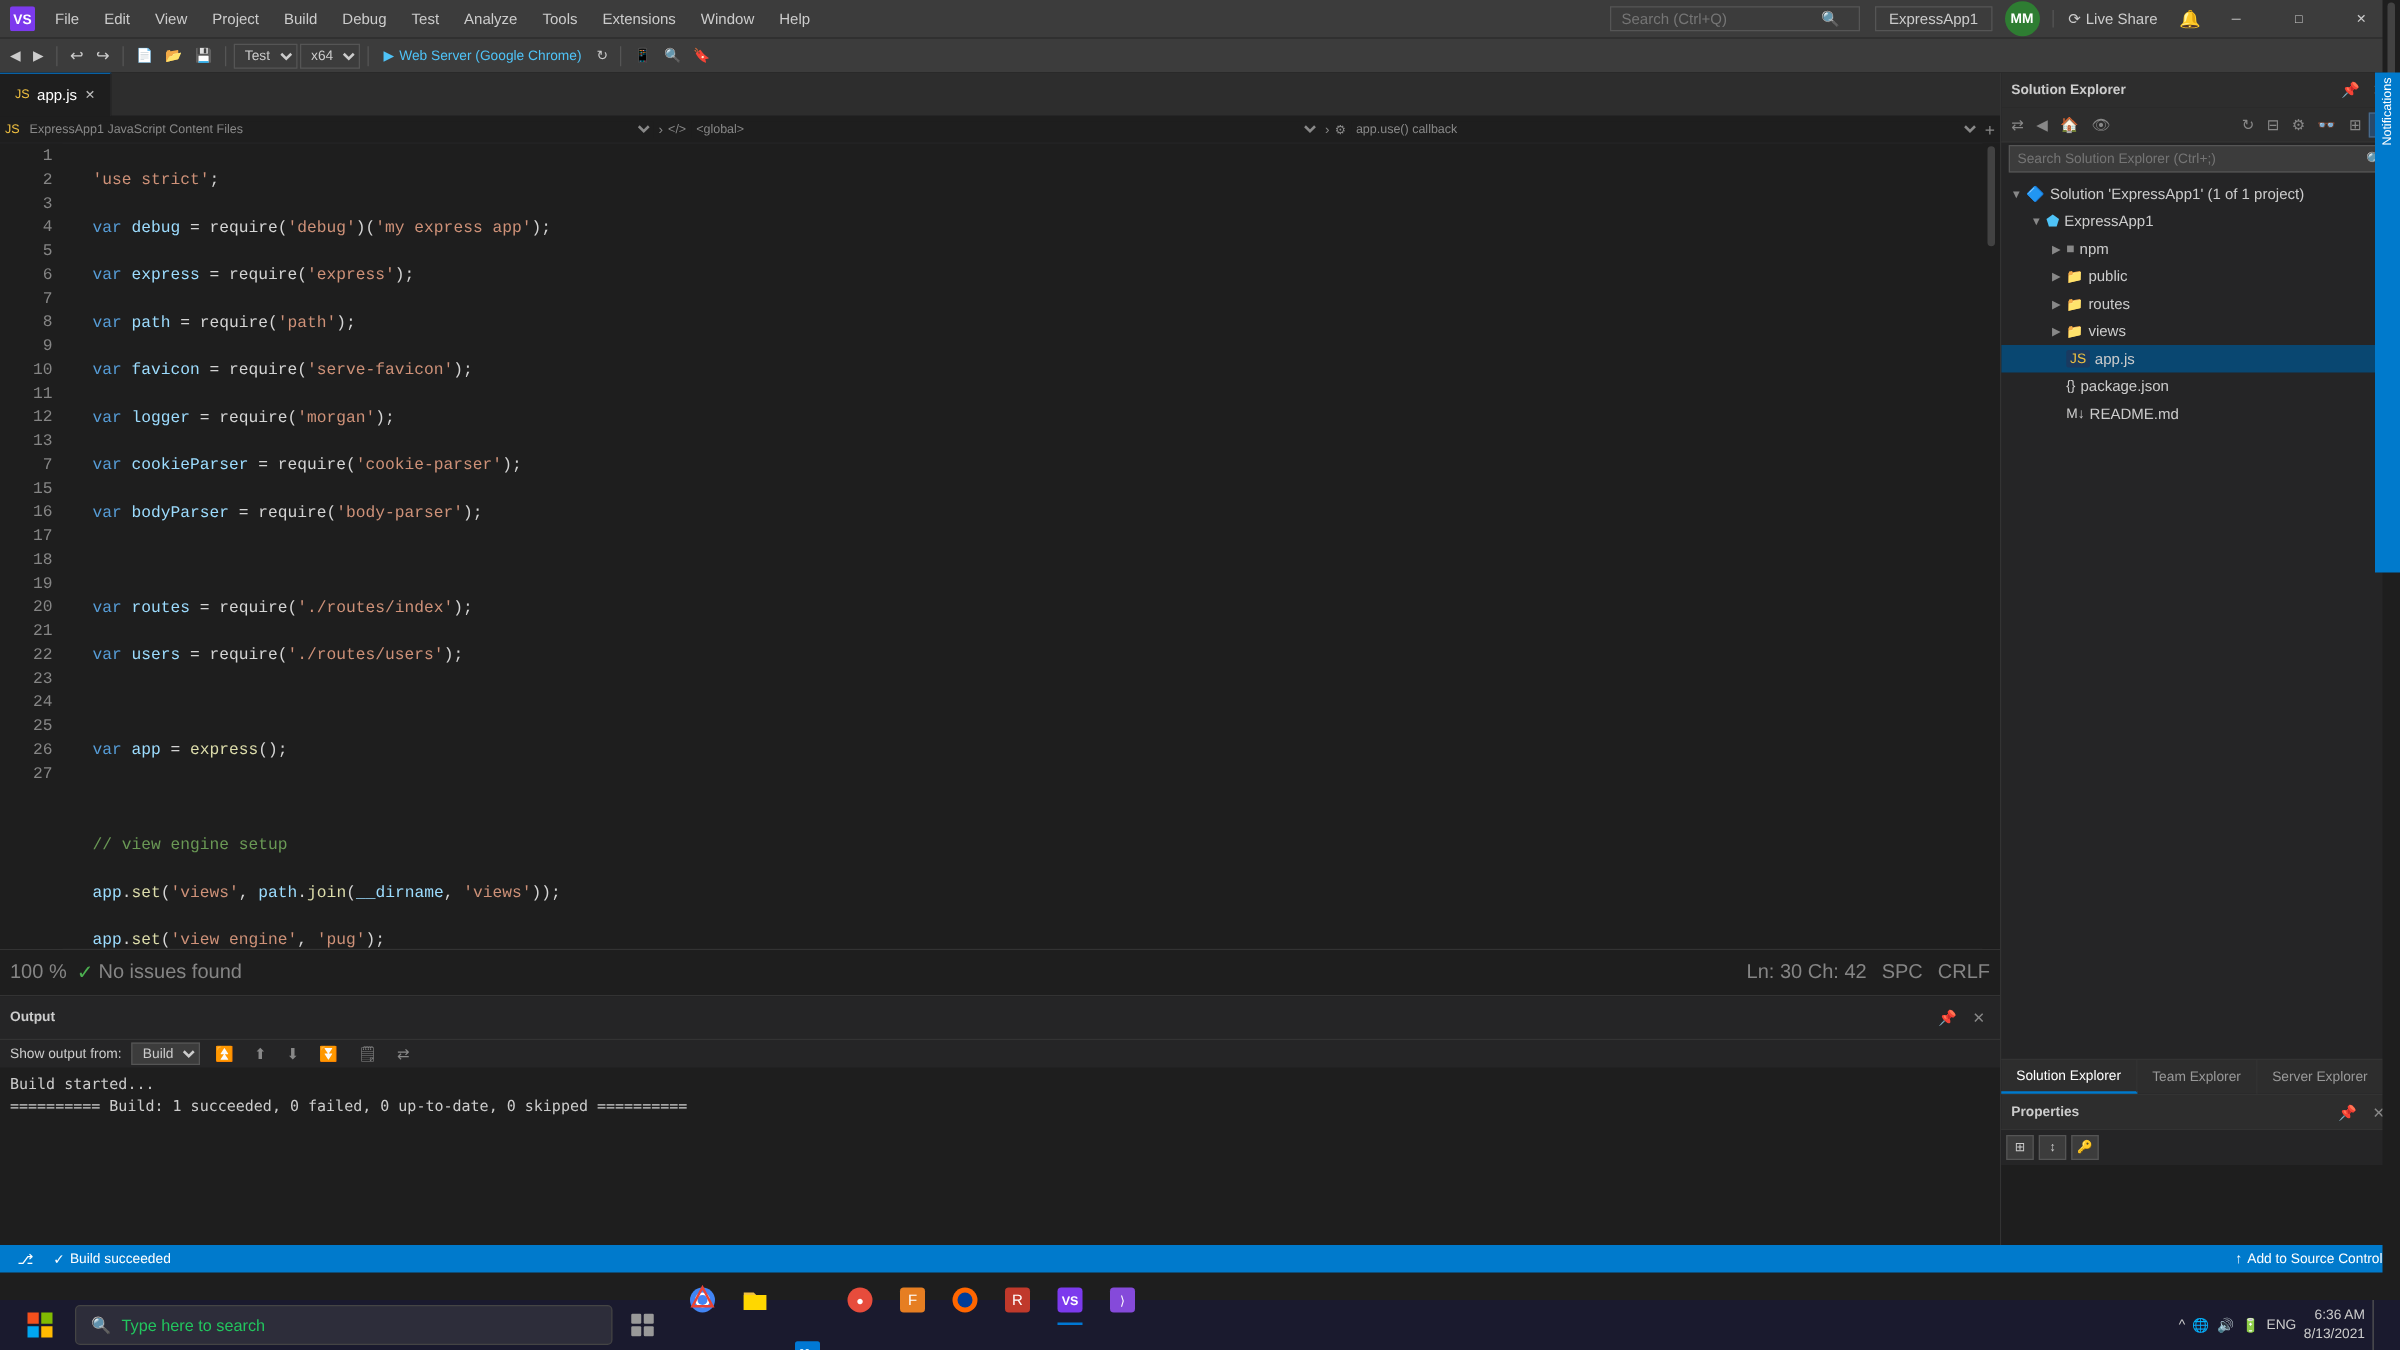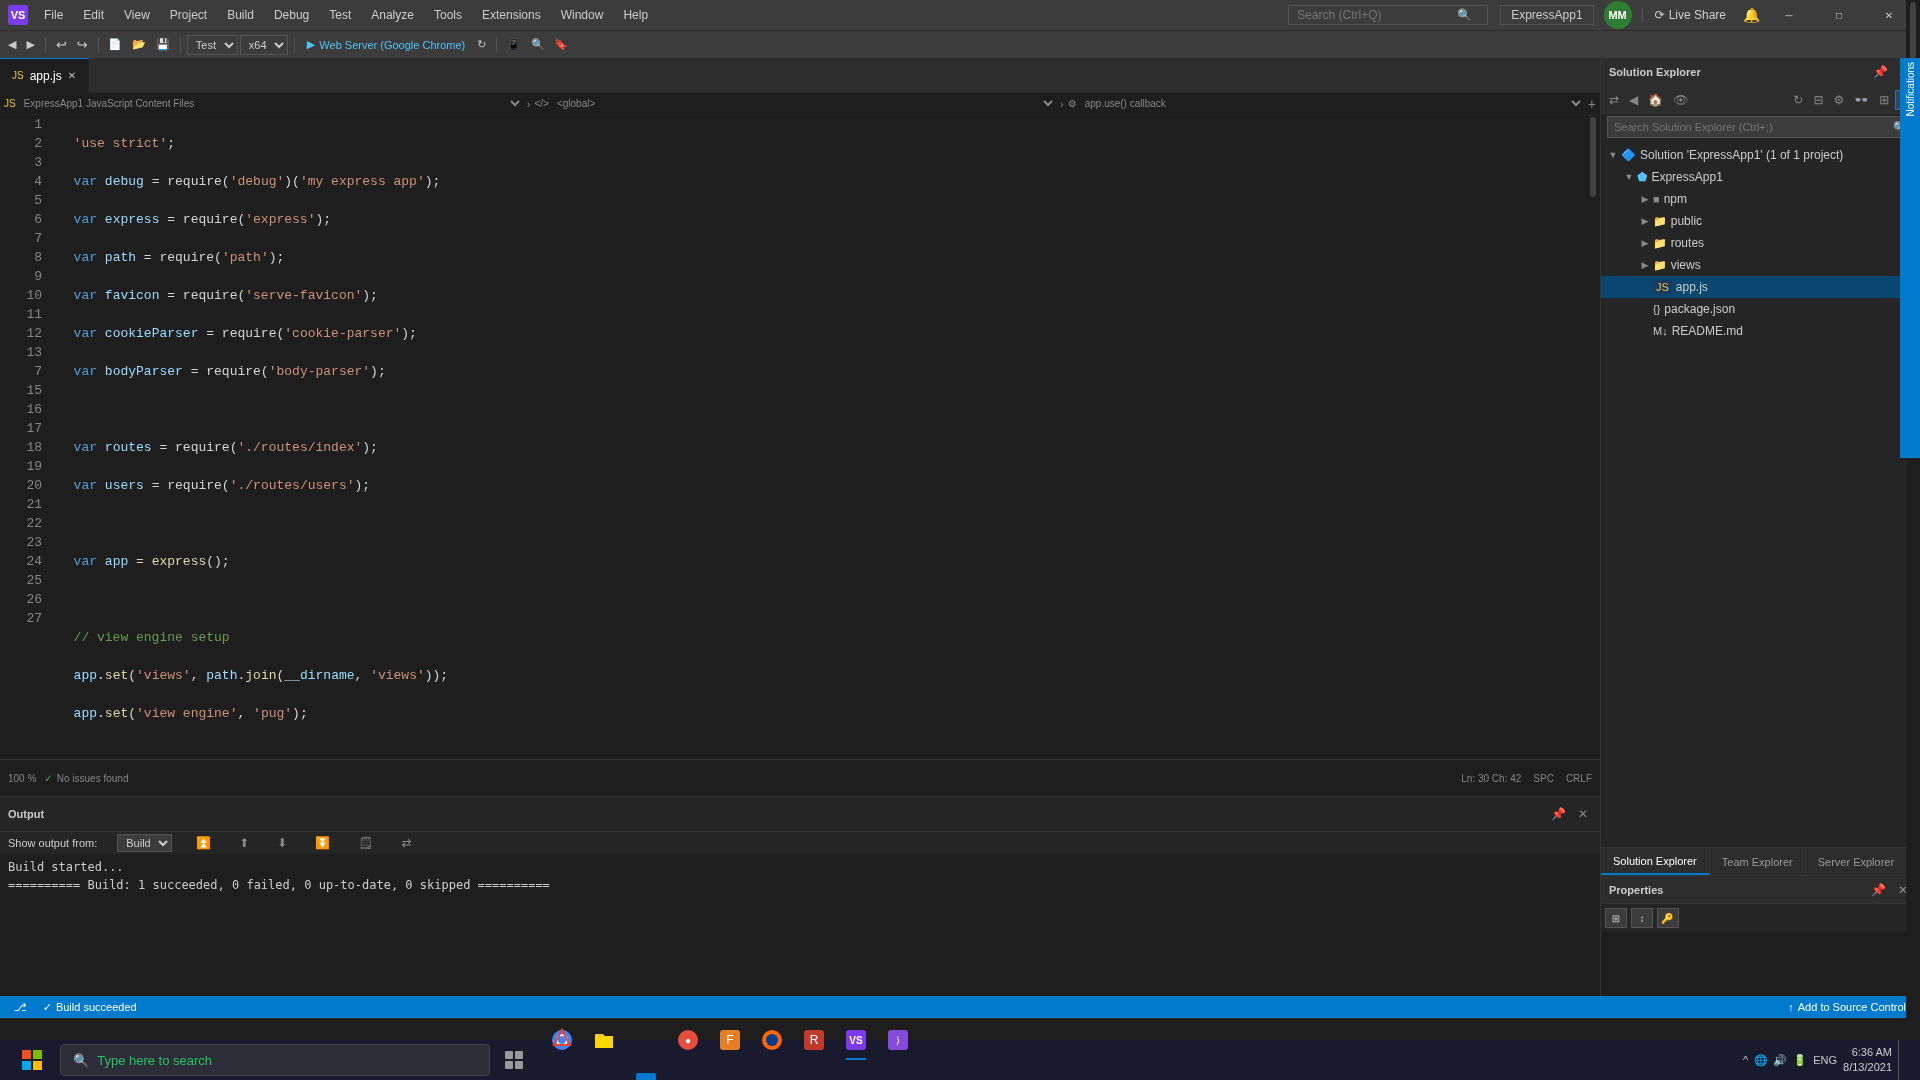--- a/index.html
+++ b/index.html
@@ -58,21 +58,21 @@
     #status-bar { height: 22px; background: #007acc; display: flex; align-items: center; padding: 0 8px; font-size: 11px; color: #fff; gap: 12px; }
     .status-item { padding: 0 6px; cursor: pointer; }
     .status-right { margin-left: auto; display: flex; gap: 0; }
 
     
     #output-panel { height: 200px; background: #1e1e1e; border-top: 1px solid #333; display: flex; flex-direction: column; }
     #output-header { display: flex; align-items: center; background: #252526; height: 35px; padding: 0 8px; border-bottom: 1px solid #333; }
     .panel-title { font-size: 11px; color: #ccc; font-weight: bold; }
     .panel-controls { margin-left: auto; display: flex; gap: 4px; }
     .panel-btn { background: transparent; border: none; color: #888; cursor: pointer; font-size: 12px; padding: 2px 4px; }
-    #output-toolbar { display: flex; align-items: center; padding: 2px 8px; background: #252526; gap: 20px; }
+    #output-toolbar { display: flex; align-items: center; padding: 2px 8px; background: #252526; gap: 8px; }
     .output-select { background: #3c3c3c; border: 1px solid #555; color: #ccc; font-size: 11px; padding: 1px 4px; }
     #output-content { flex: 1; font-family: 'Consolas', monospace; font-size: 12px; padding: 4px 8px; color: #ccc; overflow-y: auto; }
     .output-line { line-height: 18px; }
 
     
     #right-panel { width: 320px; background: #252526; border-left: 1px solid #333; display: flex; flex-direction: column; }
 
     
     #solution-explorer { flex: 1; display: flex; flex-direction: column; border-bottom: 1px solid #333; }
     #se-header { display: flex; align-items: center; background: #2d2d2d; height: 28px; padding: 0 8px; }
@@ -242,20 +242,21 @@
           <div class="line-num">25</div>
           <div class="line-num">26</div>
           <div class="line-num">27</div>
         </div>
         <div id="code-content">
 <span class="code-line">  <span class="string">'use strict'</span>;</span>
 <span class="code-line">  <span class="keyword">var</span> <span class="variable">debug</span> = require(<span class="string">'debug'</span>)(<span class="string">'my express app'</span>);</span>
 <span class="code-line">  <span class="keyword">var</span> <span class="variable">express</span> = require(<span class="string">'express'</span>);</span>
 <span class="code-line">  <span class="keyword">var</span> <span class="variable">path</span> = require(<span class="string">'path'</span>);</span>
 <span class="code-line">  <span class="keyword">var</span> <span class="variable">favicon</span> = require(<span class="string">'serve-favicon'</span>);</span>
+<span class="code-line">  <span class="keyword">var</span> <span class="variable">logger</span> = require(<span class="string">'morgan'</span>);</span>
 <span class="code-line">  <span class="keyword">var</span> <span class="variable">cookieParser</span> = require(<span class="string">'cookie-parser'</span>);</span>
 <span class="code-line">  <span class="keyword">var</span> <span class="variable">bodyParser</span> = require(<span class="string">'body-parser'</span>);</span>
 <span class="code-line"> </span>
 <span class="code-line">  <span class="keyword">var</span> <span class="variable">routes</span> = require(<span class="string">'./routes/index'</span>);</span>
 <span class="code-line">  <span class="keyword">var</span> <span class="variable">users</span> = require(<span class="string">'./routes/users'</span>);</span>
 <span class="code-line"> </span>
 <span class="code-line">  <span class="keyword">var</span> <span class="variable">app</span> = <span class="function">express</span>();</span>
 <span class="code-line"> </span>
 <span class="code-line">  <span class="comment">// view engine setup</span></span>
 <span class="code-line">  <span class="variable">app</span>.<span class="function">set</span>(<span class="string">'views'</span>, <span class="variable">path</span>.<span class="function">join</span>(<span class="variable">__dirname</span>, <span class="string">'views'</span>));</span>
@@ -272,21 +273,21 @@
 
         </div>
 
         <div id="editor-scrollbar" style="width:14px;background:#1e1e1e;position:relative;">
           <div style="position:absolute;top:0;left:0;right:0;bottom:0;background:#1e1e1e;">
             <div style="width:6px;margin:0 4px;background:#424242;border-radius:3px;height:80px;margin-top:2px;"></div>
           </div>
         </div>
       </div>
 
-      <div style="height:22px;background:#1e1e1e;display:flex;align-items:center;padding:18px 8px;font-size:10px;color:#858585;border-top:1px solid #333;">
+      <div style="height:22px;background:#1e1e1e;display:flex;align-items:center;padding:18px 8px;font-size:16px;color:#858585;border-top:1px solid #333;">
         <span style="margin-right:8px;cursor:pointer;">100 %</span>
         <span style="display:flex;align-items:center;gap:4px;cursor:pointer;">
           <span style="color:#4caf50;">✓</span>
           <span>No issues found</span>
         </span>
         <span style="flex:1;"></span>
         <span style="margin-right:12px;">Ln: 30  Ch: 42</span>
         <span style="margin-right:12px;">SPC</span>
         <span>CRLF</span>
       </div>

